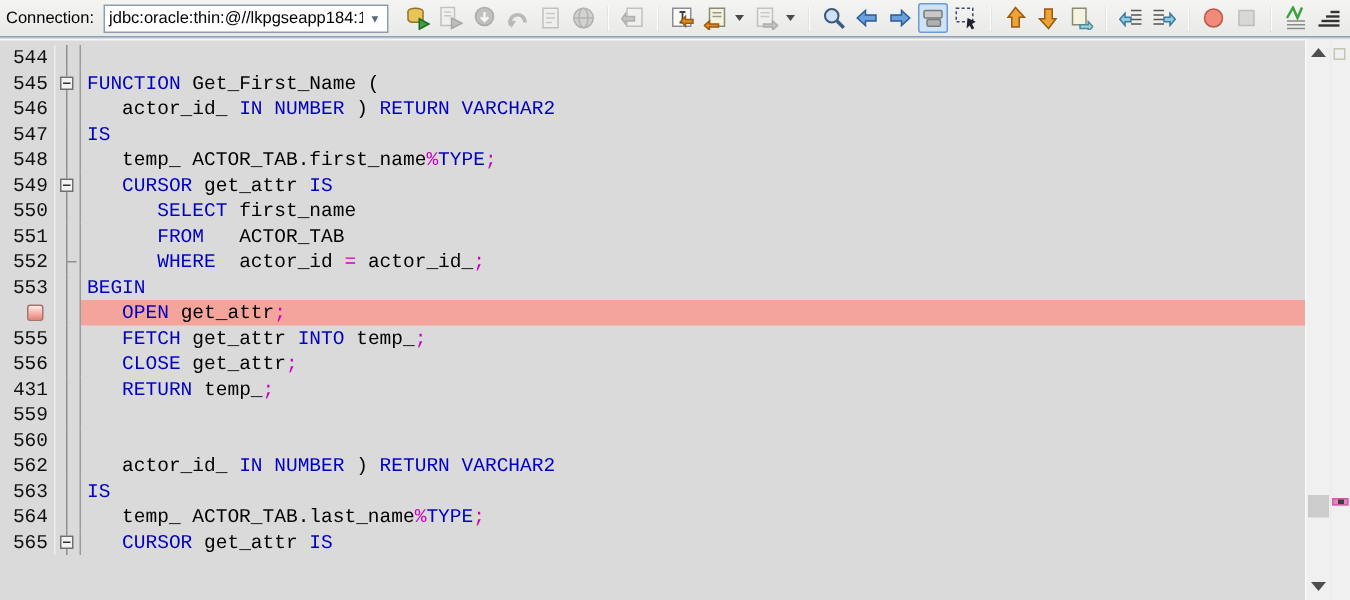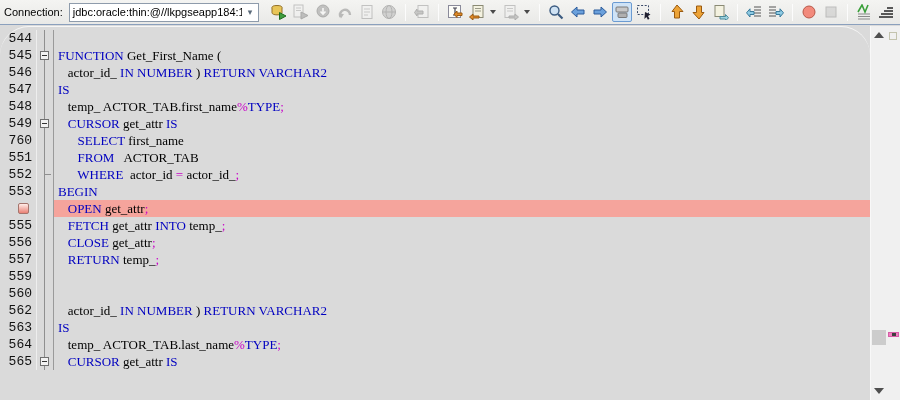--- a/index.html
+++ b/index.html
@@ -29,37 +29,37 @@
   .tbtn.disabled { filter:grayscale(1) opacity(.45); }
   .tbtn.selected { background:#cfe3f6; border-color:#6b9bd2; }
   .tb-caret {
     width:0; height:0; border-left:3px solid transparent; border-right:3px solid transparent;
     border-top:4px solid #4a4a4a; margin:0 3px 0 1px; flex:none;
   }
   .tb-sep { width:1px; height:17px; background:#aaaaaa; border-right:1px solid #fcfcfc; margin:0 4px; flex:none; }
 
   
   .editor { position:absolute; top:26px; left:0; right:0; bottom:0; display:flex; background:#dadada; }
-  .rows { flex:1; overflow:hidden; padding-top:3px; border-top:1px solid #f6f6f6;border-radius:29px; }
+  .rows { flex:1; overflow:hidden; padding-top:3px; border-top:1px solid #f6f6f6; }
   .row { display:flex; height:17px; }
   .ln {
     width:37px; flex:none; text-align:right; padding-right:4px;
     font-family:"Liberation Mono", monospace; font-size:13px; line-height:17px; color:#111;
     border-right:1px solid #eeeeee; display:flex; justify-content:flex-end; align-items:center;
   }
   .fold { width:17px; flex:none; position:relative; border-right:1px solid #9a9a9a; }
   .fold .vline { position:absolute; left:7px; top:0; bottom:0; width:1px; background:#8f8f8f; }
   .fold .fbox {
     position:absolute; left:3px; top:4px; width:9px; height:9px;
     background:#f2f2f2; border:1px solid #6f6f6f; z-index:2;
   }
   .fold .fbox::after { content:''; position:absolute; left:1px; right:1px; top:3px; height:1px; background:#333; }
   .fold .ftick { position:absolute; left:7px; top:8px; width:7px; height:1px; background:#8f8f8f; }
   .code {
-    flex:1; white-space:pre; font-family:Liberation Serif, serif;
+    flex:1; white-space:pre; font-family:Liberation Mono, monospace;
     font-size:13px; line-height:17px; padding-left:4px; overflow:hidden;
   }
   .row.hl .code { background:var(--hl-color); }
   .tok-k { color:var(--kw-color); }
   .tok-p { color:var(--pl-color); }
   .tok-o { color:var(--op-color); }
   .bp {
     width:11px; height:11px; margin-right:3px; border:1px solid #a5746c; border-radius:2px;
     background:linear-gradient(#ffece7,#ea8175);
   }
@@ -351,21 +351,21 @@
         </div>
         <div class="row">
           <div class="ln">549</div>
           <div class="fold">
             <span class="vline"></span>
             <span class="fbox"></span>
           </div>
           <div class="code"><span class="tok-p">   </span><span class="tok-k">CURSOR</span><span class="tok-p"> get_attr </span><span class="tok-k">IS</span></div>
         </div>
         <div class="row">
-          <div class="ln">760</div>
+          <div class="ln">550</div>
           <div class="fold">
             <span class="vline"></span>
           </div>
           <div class="code"><span class="tok-p">      </span><span class="tok-k">SELECT</span><span class="tok-p"> first_name</span></div>
         </div>
         <div class="row">
           <div class="ln">551</div>
           <div class="fold">
             <span class="vline"></span>
           </div>
@@ -403,21 +403,21 @@
           <div class="code"><span class="tok-p">   </span><span class="tok-k">FETCH</span><span class="tok-p"> get_attr </span><span class="tok-k">INTO</span><span class="tok-p"> temp_</span><span class="tok-o">;</span></div>
         </div>
         <div class="row">
           <div class="ln">556</div>
           <div class="fold">
             <span class="vline"></span>
           </div>
           <div class="code"><span class="tok-p">   </span><span class="tok-k">CLOSE</span><span class="tok-p"> get_attr</span><span class="tok-o">;</span></div>
         </div>
         <div class="row">
-          <div class="ln">557</div>
+          <div class="ln">431</div>
           <div class="fold">
             <span class="vline"></span>
           </div>
           <div class="code"><span class="tok-p">   </span><span class="tok-k">RETURN</span><span class="tok-p"> temp_</span><span class="tok-o">;</span></div>
         </div>
         <div class="row">
           <div class="ln">559</div>
           <div class="fold">
             <span class="vline"></span>
           </div>

